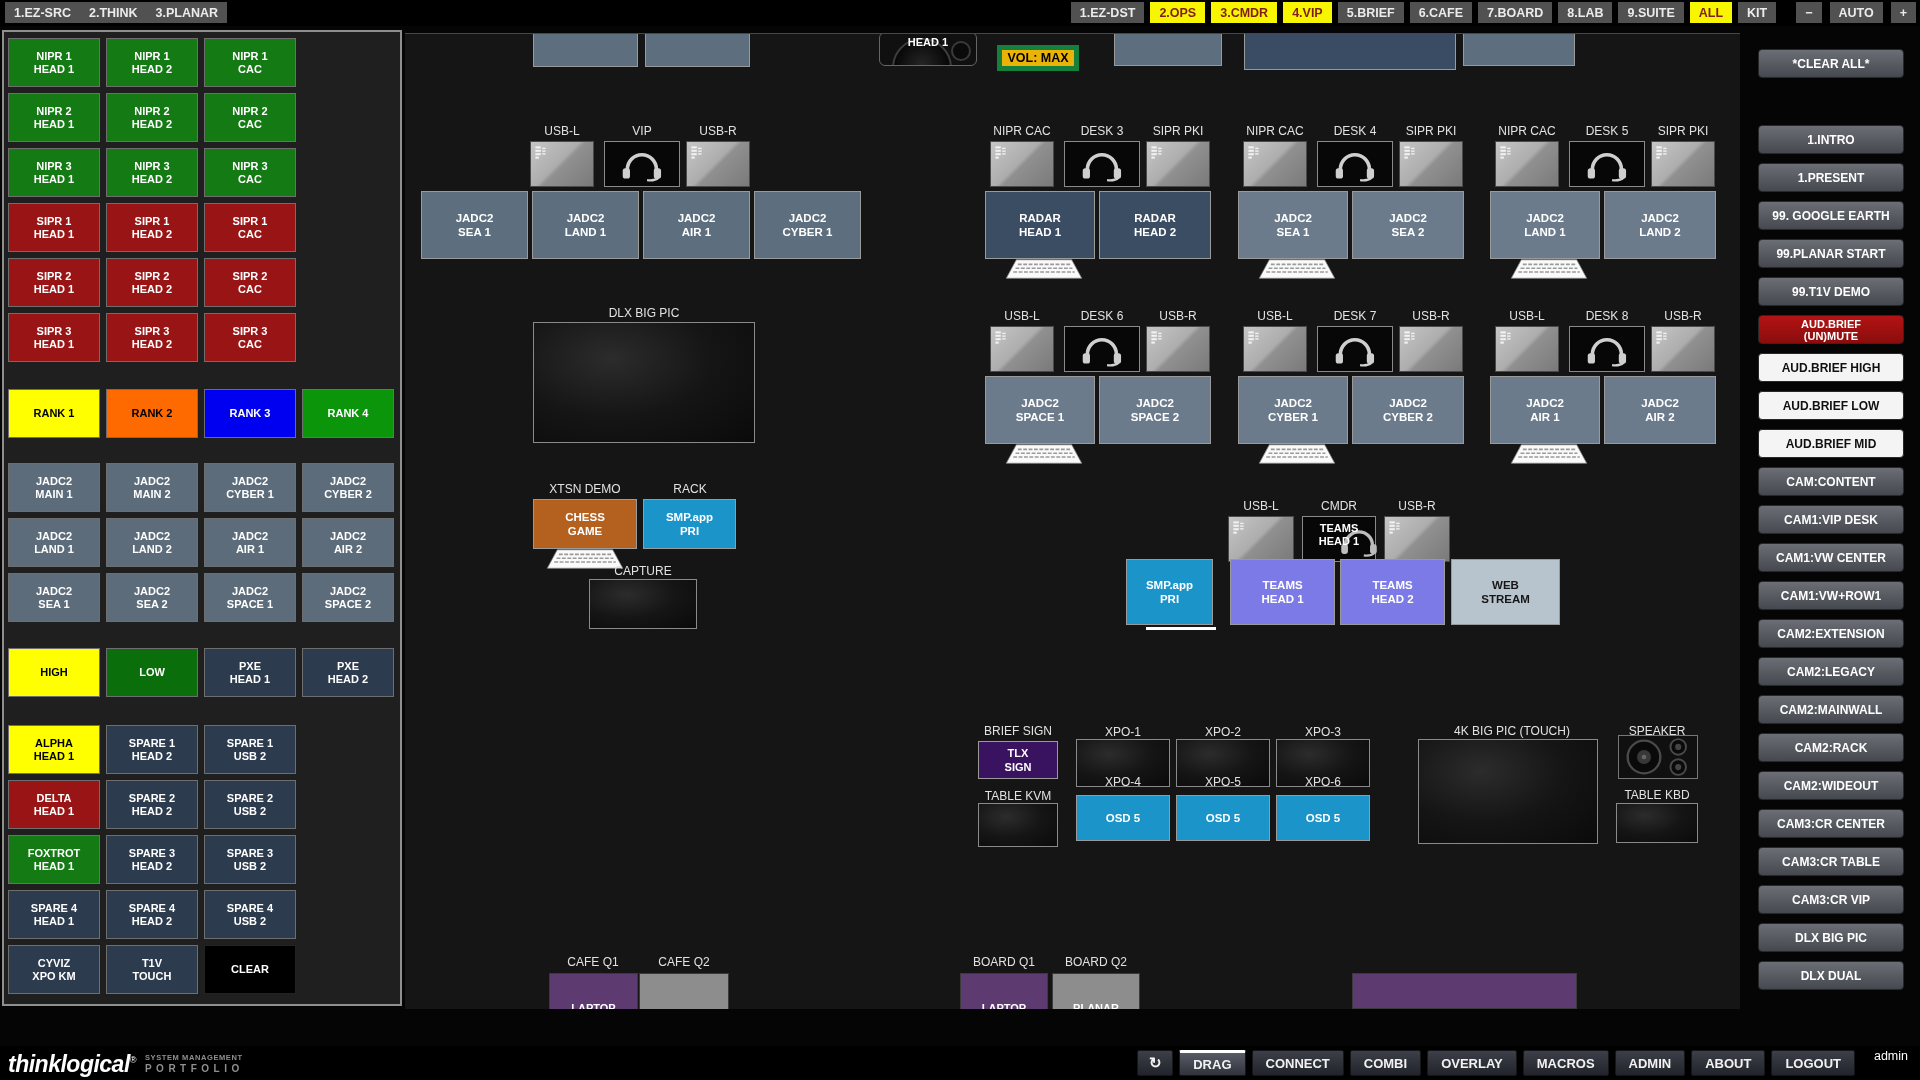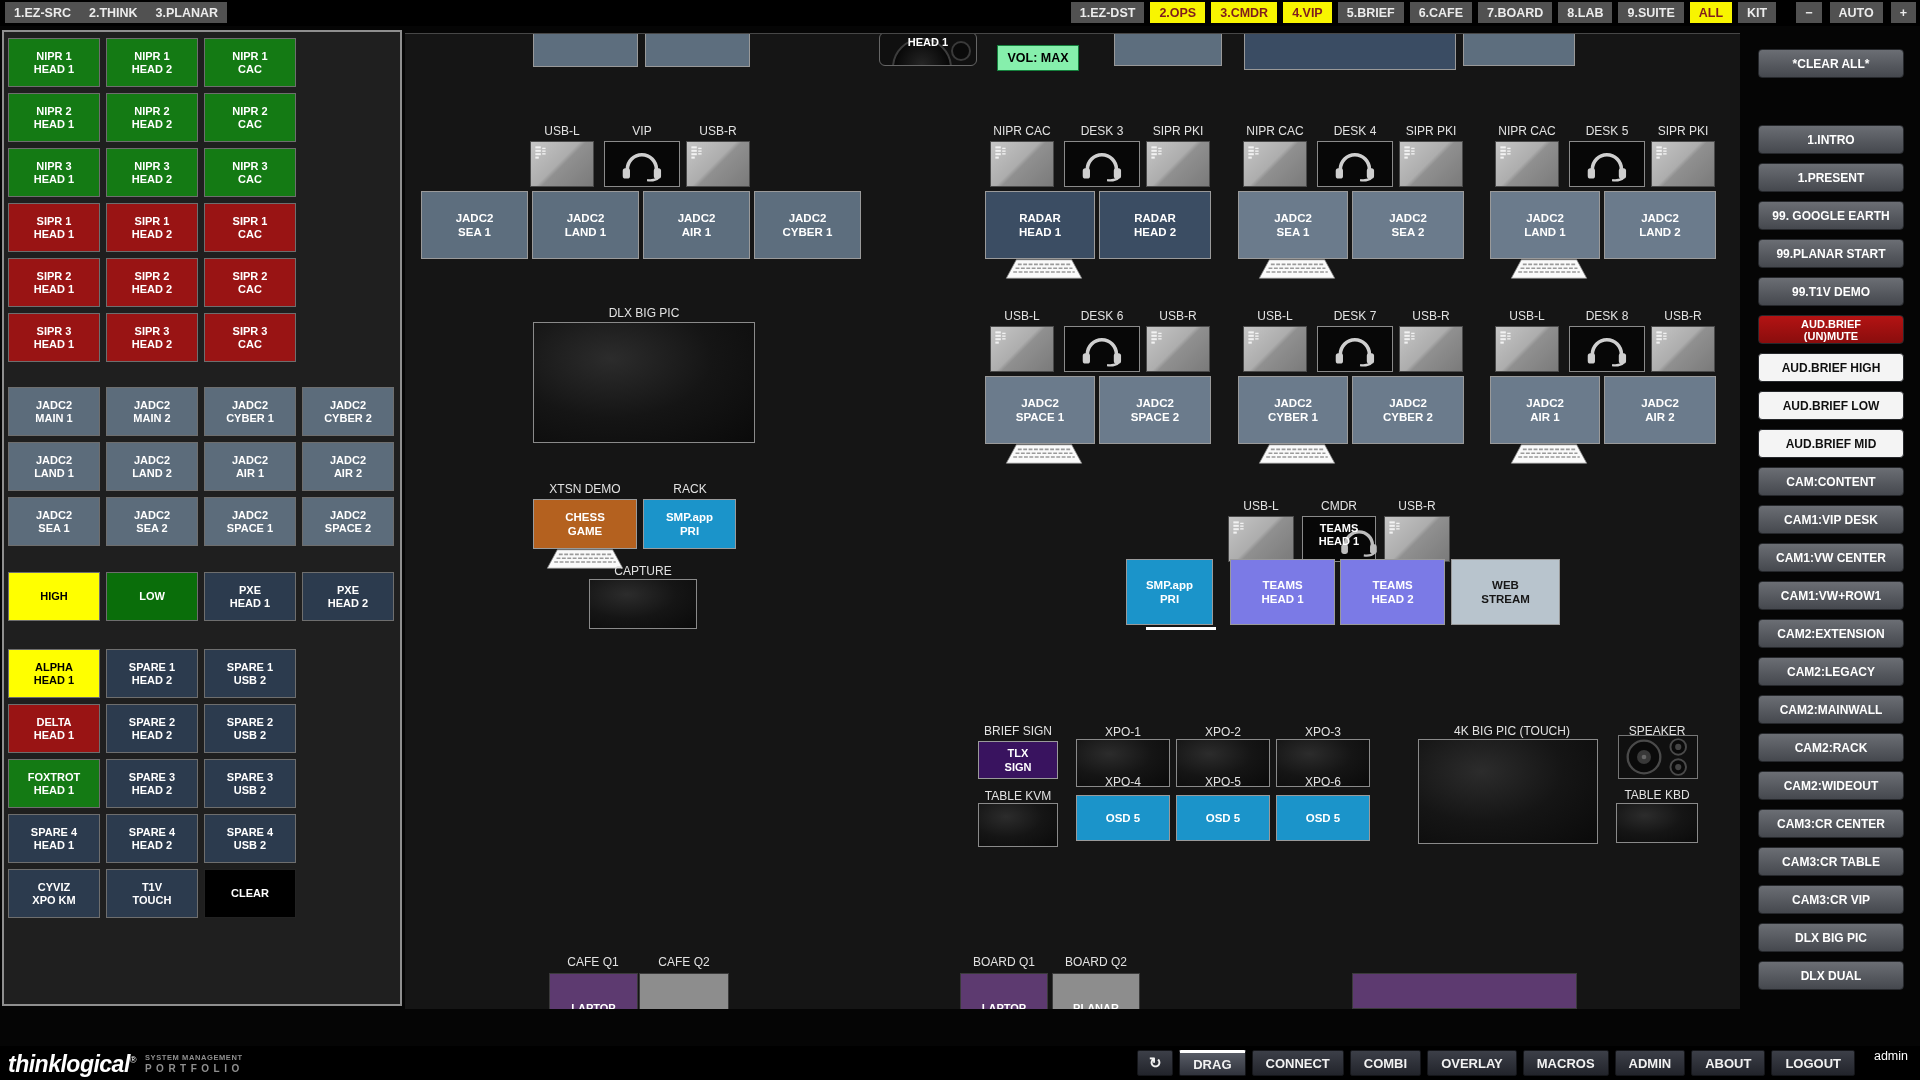--- a/index.html
+++ b/index.html
@@ -43,22 +43,22 @@
   .frag{position:absolute;box-sizing:border-box;border:1px solid #999;}
   .frag.slate{background:#5d6e7e}.frag.navy{background:#3a4c63}
   .frag.cut::after{content:"";position:absolute;left:18%;top:0;width:64%;height:3px;
       background:repeating-linear-gradient(90deg,#e8e8e8 0 7px,transparent 7px 13px);}
   .frag-head{position:absolute;background:#101010;border:1px solid #666;border-radius:6px;overflow:hidden;}
   .fh-circle{position:absolute;left:12px;top:5px;width:56px;height:56px;border-radius:50%;
       background:radial-gradient(circle at 50% 45%,#262626,#050505 70%);border:2px solid #3c3c3c;}
   .fh-small{position:absolute;right:5px;top:8px;width:16px;height:16px;border-radius:50%;
       background:#0a0a0a;border:2px solid #3a3a3a;}
   .fh-text{position:absolute;left:0;right:0;top:3px;text-align:center;font-size:11px;font-weight:bold;color:#fff;}
-  .vol-badge{position:absolute;background:#86efac;color:#000;font-size:12.5px;font-weight:bold;
-      display:flex;align-items:center;justify-content:center;border:1px solid #15803d;box-sizing:border-box;}
+  .vol-badge{position:absolute;background:#eab308;color:#000;font-size:12.5px;font-weight:bold;
+      display:flex;align-items:center;justify-content:center;border:5px solid #15803d;box-sizing:border-box;}
   .icon-card{position:absolute;box-sizing:border-box;border:1px solid #4a4a4a;
       background:linear-gradient(135deg,#c6c6c6 0%,#adadad 46%,#909090 52%,#7a7a7a 100%);}
   .icon-card svg{position:absolute;left:3px;top:3px;width:15px;height:15px;}
   .icon-headset{position:absolute;box-sizing:border-box;border:1px solid #8a8a8a;background:#070707;
       display:flex;align-items:center;justify-content:center;}
   .icon-headset > svg{width:70%;height:80%;}
   .cmdr-box .ov-text{position:absolute;left:0;right:0;top:5px;text-align:center;color:#fff;
       font-weight:bold;font-size:11px;line-height:13px;white-space:pre-line;z-index:2;}
   .cmdr-box svg.hs{position:absolute;right:-8px;top:3px;width:48px;height:40px;}
   .kbd-icon{position:absolute;}
@@ -159,20 +159,26 @@
 HEAD 2</div>
         <div class="src-btn s-red">SIPR 2
 CAC</div>
         <div class="src-btn s-red">SIPR 3
 HEAD 1</div>
         <div class="src-btn s-red">SIPR 3
 HEAD 2</div>
         <div class="src-btn s-red">SIPR 3
 CAC</div>
       </div>
+      <div class="src-grid c4" style="margin-top: 27px;">
+        <div class="src-btn s-yellow">RANK 1</div>
+        <div class="src-btn s-orange">RANK 2</div>
+        <div class="src-btn s-blue">RANK 3</div>
+        <div class="src-btn s-bgreen">RANK 4</div>
+      </div>
       <div class="src-grid c4" style="margin-top: 25px;">
         <div class="src-btn s-slate">JADC2
 MAIN 1</div>
         <div class="src-btn s-slate">JADC2
 MAIN 2</div>
         <div class="src-btn s-slate">JADC2
 CYBER 1</div>
         <div class="src-btn s-slate">JADC2
 CYBER 2</div>
         <div class="src-btn s-slate">JADC2

